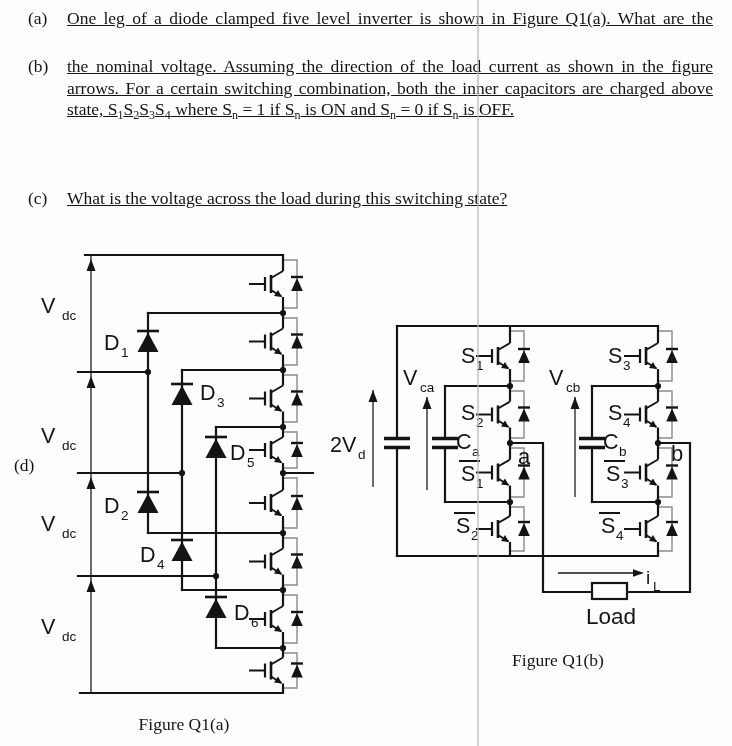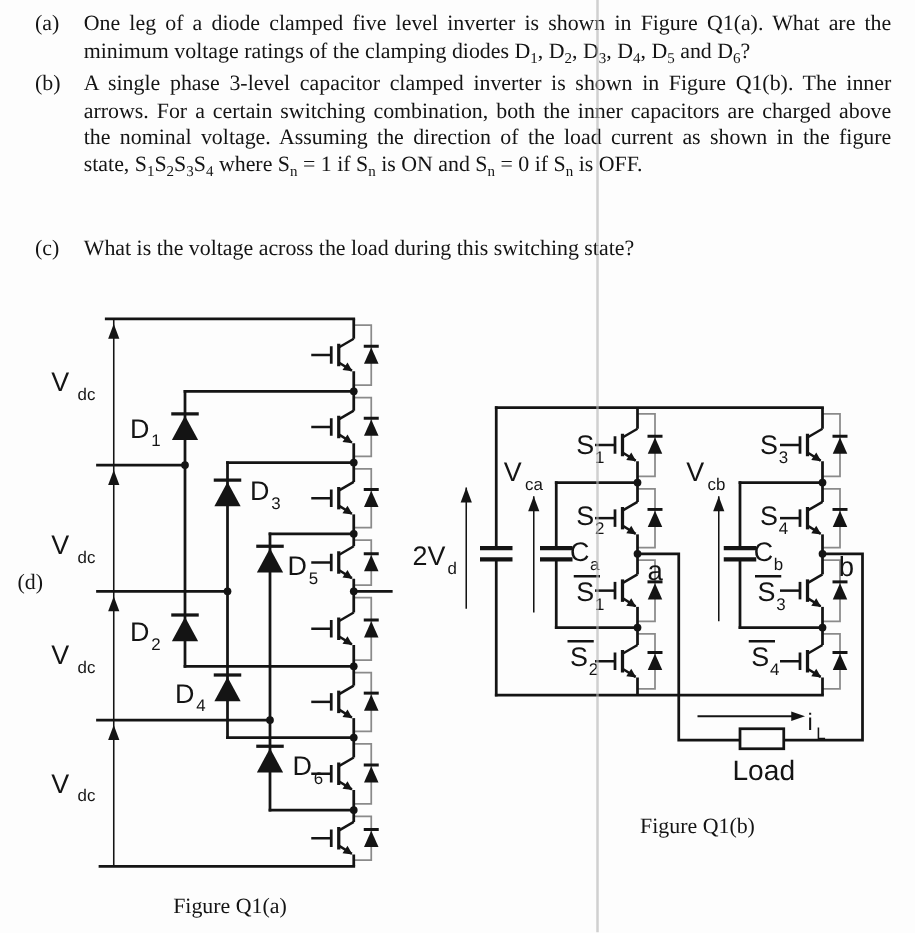--- a/index.html
+++ b/index.html
@@ -2,21 +2,21 @@
 <html><head>
 <meta charset="utf-8">
 <style>
   html,body{margin:0;padding:0;}
   body{width:732px;height:746px;background:#fdfdfd;position:relative;overflow:hidden;
        font-family:"Liberation Serif",serif;color:#141414;}
   .page{position:absolute;inset:0;}
   .q{position:absolute;left:28px;width:686px;}
   .qlab{position:absolute;left:0;top:0;font-size:17.5px;}
   .qtext{margin-left:39px;width:646px;font-size:17.5px;line-height:21.7px;}
-  .tline{text-align:justify;text-align-last:justify;}
+  .tline{text-align:justify;text-align-last:justify;text-decoration:underline;}
   .tline.last{text-align-last:auto;}
   .seg-sub,.seg-subi{font-size:12px;vertical-align:-4px;}
   .seg-i,.seg-subi{font-style:italic;}
   #fig-svg{position:absolute;left:0;top:240px;}
   .w{fill:none;stroke:#141414;stroke-width:2.2;stroke-linecap:square;}
   .dim{fill:none;stroke:#141414;stroke-width:1.25;}
   .ilw{fill:none;stroke:#141414;stroke-width:1.7;}
   .flab{font-family:"Liberation Sans",sans-serif;font-size:21.5px;fill:#141414;}
   .fsub{font-family:"Liberation Sans",sans-serif;font-size:13.5px;fill:#141414;}
   .fnode{font-family:"Liberation Sans",sans-serif;font-size:22px;fill:#141414;}
@@ -30,29 +30,27 @@
 </head>
 <body>
 
 <div class="page">
 
   <section>
     <div class="q" style="top:8px">
       <span class="qlab">(a)</span>
       <div class="qtext">
           <div class="tline"><span>One leg of a diode clamped five level inverter is shown in Figure Q1(a). What are the</span></div>
-          <div class="tline last"><span>minimum voltage ratings of the clamping diodes D</span><span class="seg-sub">1</span><span>, D</span><span class="seg-sub">2</span><span>, D</span><span class="seg-sub">3</span><span>, D</span><span class="seg-sub">4</span><span>, D</span><span class="seg-sub">5</span><span> and D</span><span class="seg-sub">6</span><span>?</span></div>
         </div>
     </div>
     <div class="q" style="top:56px">
       <span class="qlab">(b)</span>
       <div class="qtext">
-          <div class="tline"><span>A single phase 3-level capacitor clamped inverter is shown in Figure Q1(b). The inner</span></div>
+          <div class="tline"><span>the nominal voltage. Assuming the direction of the load current as shown in the figure</span></div>
           <div class="tline"><span>arrows. For a certain switching combination, both the inner capacitors are charged above</span></div>
-          <div class="tline"><span>the nominal voltage. Assuming the direction of the load current as shown in the figure</span></div>
           <div class="tline last"><span>state, S</span><span class="seg-sub">1</span><span>S</span><span class="seg-sub">2</span><span>S</span><span class="seg-sub">3</span><span>S</span><span class="seg-sub">4</span><span> where S</span><span class="seg-sub">n</span><span> = 1 if S</span><span class="seg-sub">n</span><span> is ON and S</span><span class="seg-sub">n</span><span> = 0 if S</span><span class="seg-sub">n</span><span> is OFF.</span></div>
         </div>
     </div>
     <div class="q" style="top:188px">
       <span class="qlab">(c)</span>
       <div class="qtext">
           <div class="tline last"><span>What is the voltage across the load during this switching state?</span></div>
         </div>
     </div>
   </section>

